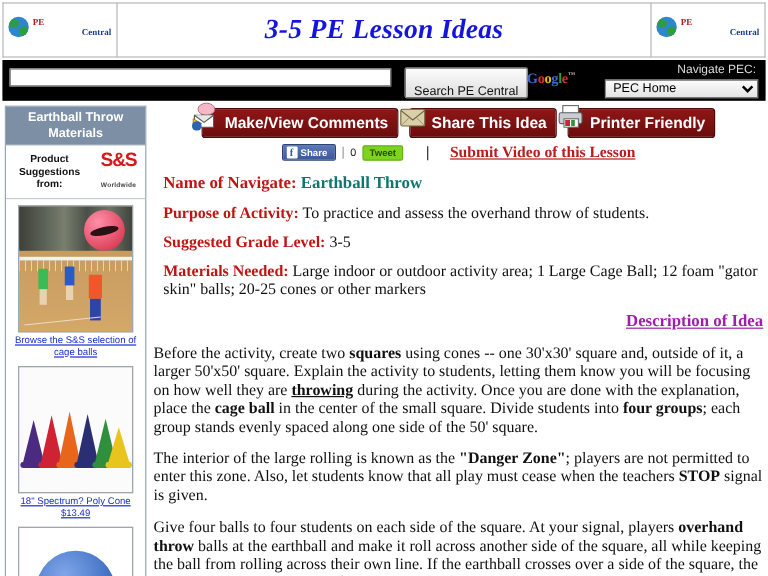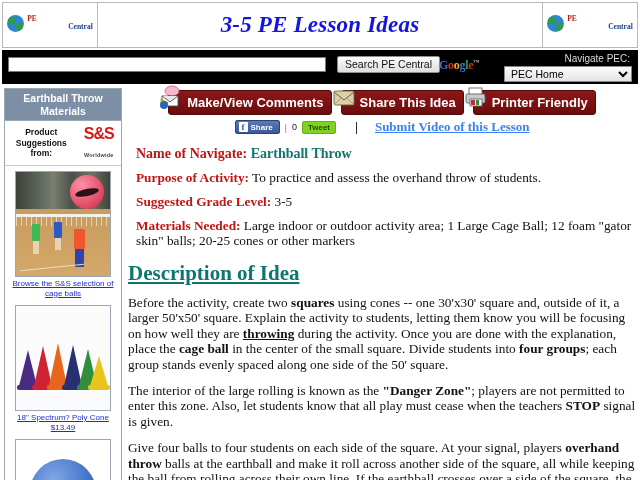--- a/index.html
+++ b/index.html
@@ -93,21 +93,21 @@
     background: #ffffff;
     font-family: "Liberation Sans", sans-serif;
     font-size: 11px;
     padding: 1px 3px;
     box-sizing: border-box;
   }
   .search-btn {
     position: absolute;
     left: 335px; top: 6px;
     height: 17px;
-    padding: 0 7px;
+    padding: 12px 7px;
     background: linear-gradient(#fcfcfc, #dedede);
     border: 1px solid #8d8d8d;
     border-radius: 2px;
     font-family: "Liberation Sans", sans-serif;
     font-size: 10.5px;
     color: #111;
     line-height: 15px;
     cursor: pointer;
   }
   .google-logo {
@@ -361,21 +361,21 @@
     font-weight: bold;
     padding: 1px 5px;
     border-radius: 2px;
     border: 1px solid #66b016;
     cursor: pointer;
   }
   .submit-video {
     font-family: "Liberation Serif", serif;
     font-weight: bold;
     font-size: 13px;
-    color: #3b82f6;
+    color: #b91c1c;
     text-decoration: underline;
     cursor: pointer;
     margin-left: 12px;
   }
   .pipe-sep {
     font-family:"Liberation Serif", serif;
     font-size:13px; font-weight:bold; color:#111;
     margin-left: 14px;
   }
 
@@ -391,25 +391,25 @@
     color: #c01515;
     font-weight: bold;
   }
   .activity-name {
     color: #0f766e;
     font-weight: bold;
   }
   .name-line { font-size: 14px; }
 
   .desc-head {
-    text-align: left;
-    font-family: "Liberation Serif", serif;
-    font-weight: bold;
-    font-size: 21px;
-    color: #0f766e;
+    text-align: right;
+    font-family: "Liberation Serif", serif;
+    font-weight: bold;
+    font-size: 14px;
+    color: #a21caf;
     text-decoration: underline;
     margin: 13px 0 9px 0;
   }
   .para {
     font-family: "Liberation Serif", serif;
     font-size: 13.3px;
     line-height: 15.4px;
     color: #111111;
     margin: 0 0 11px 0;
     text-align: left;

